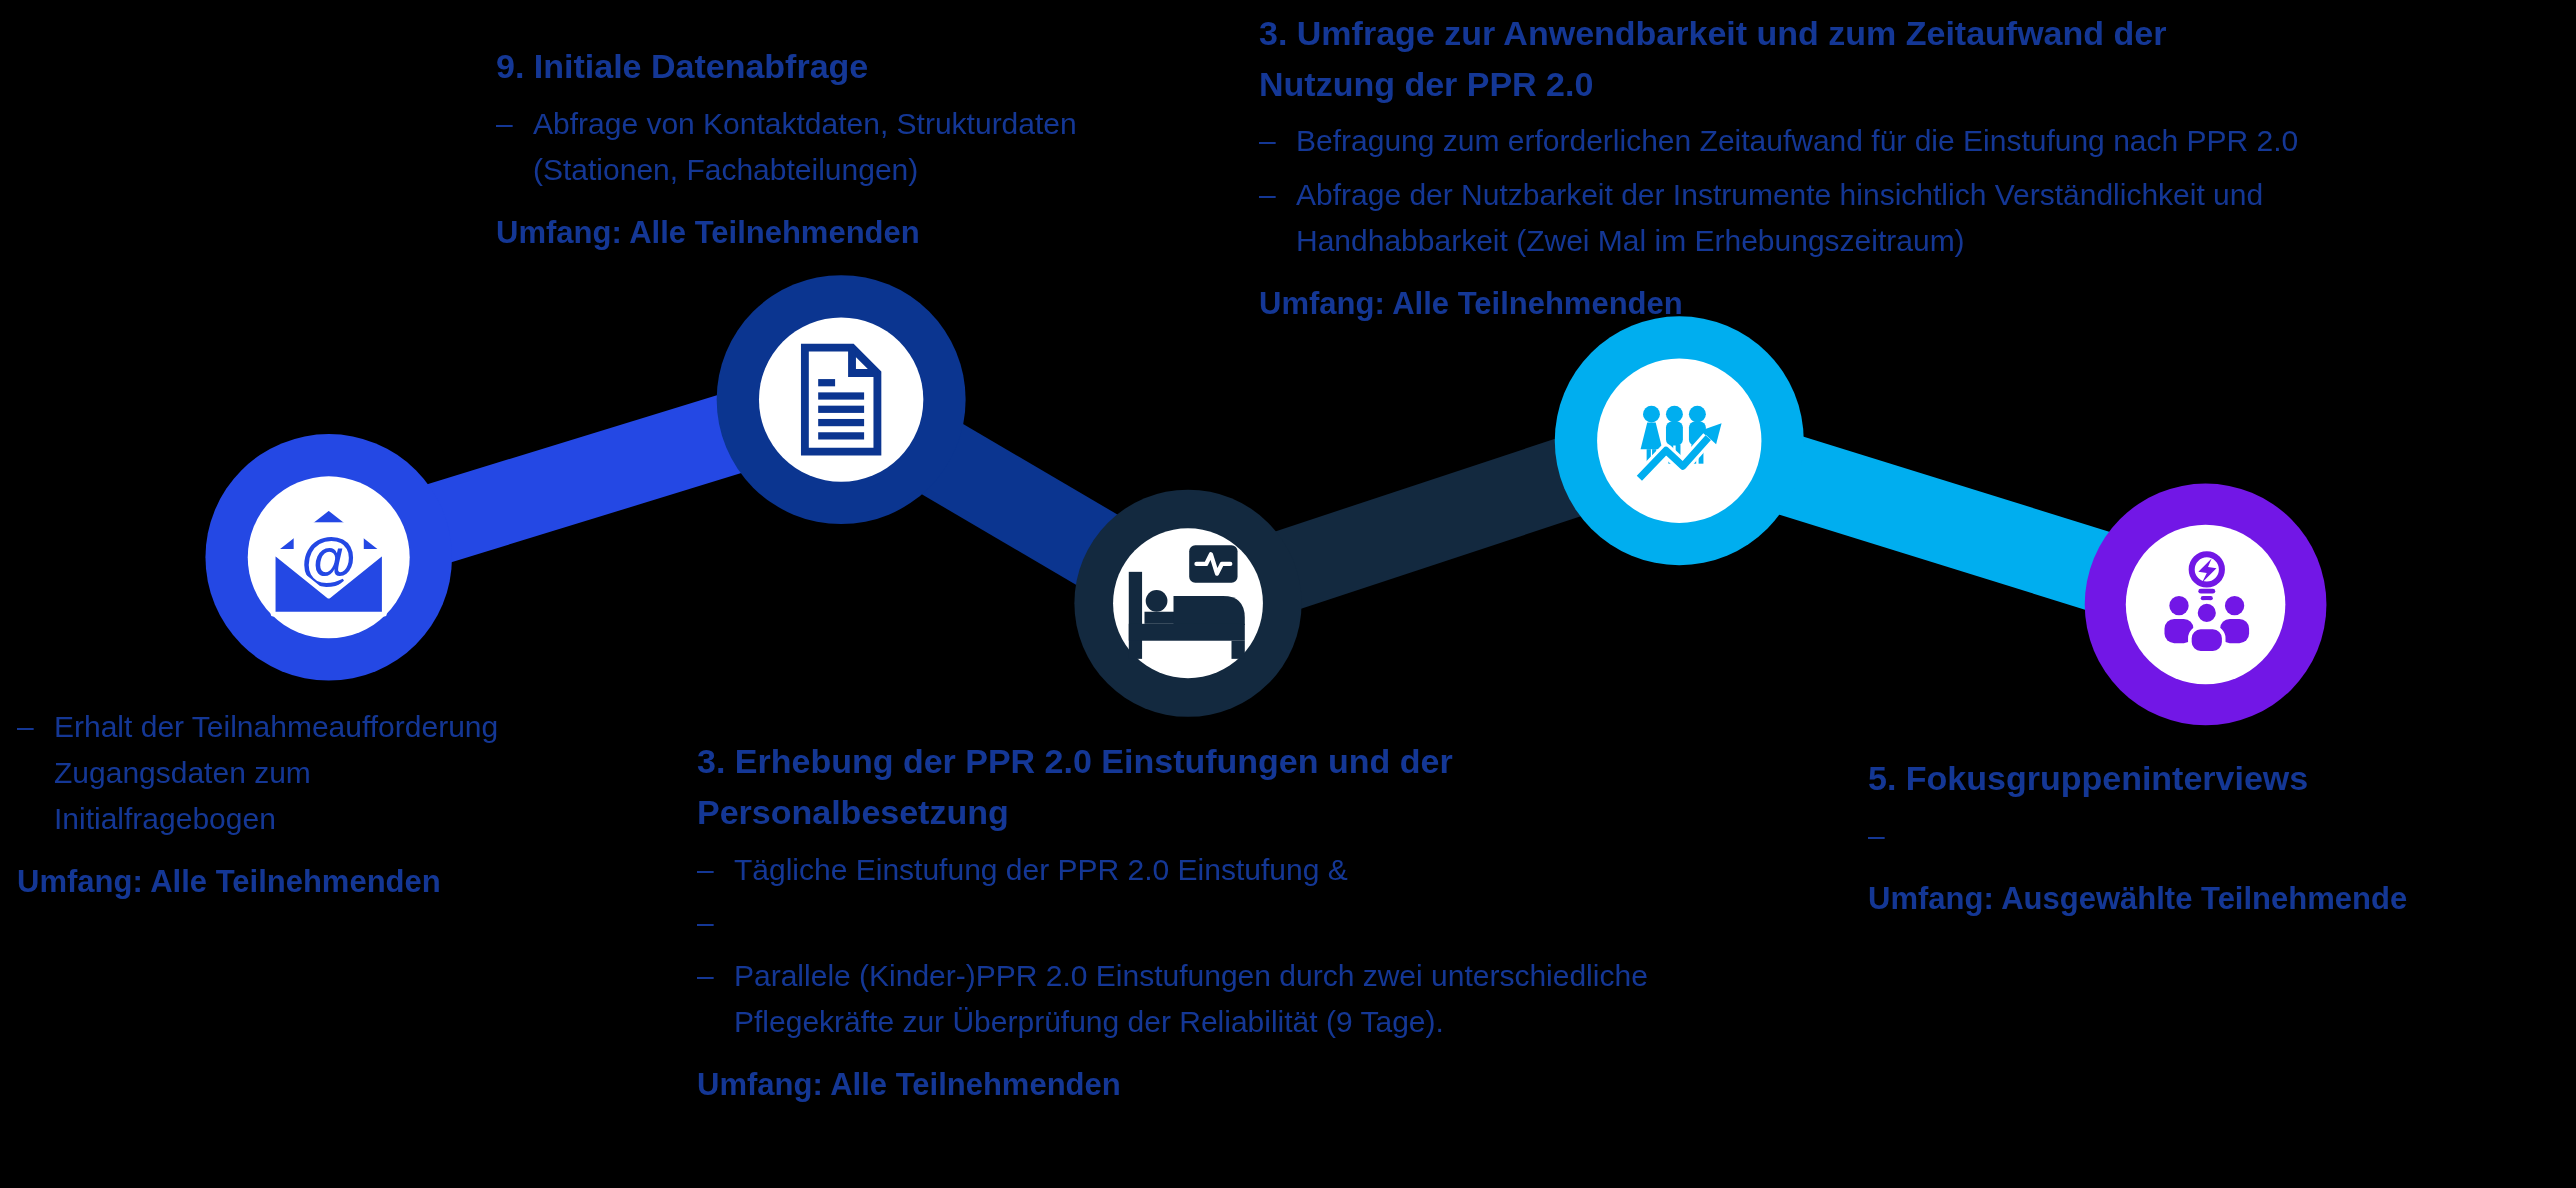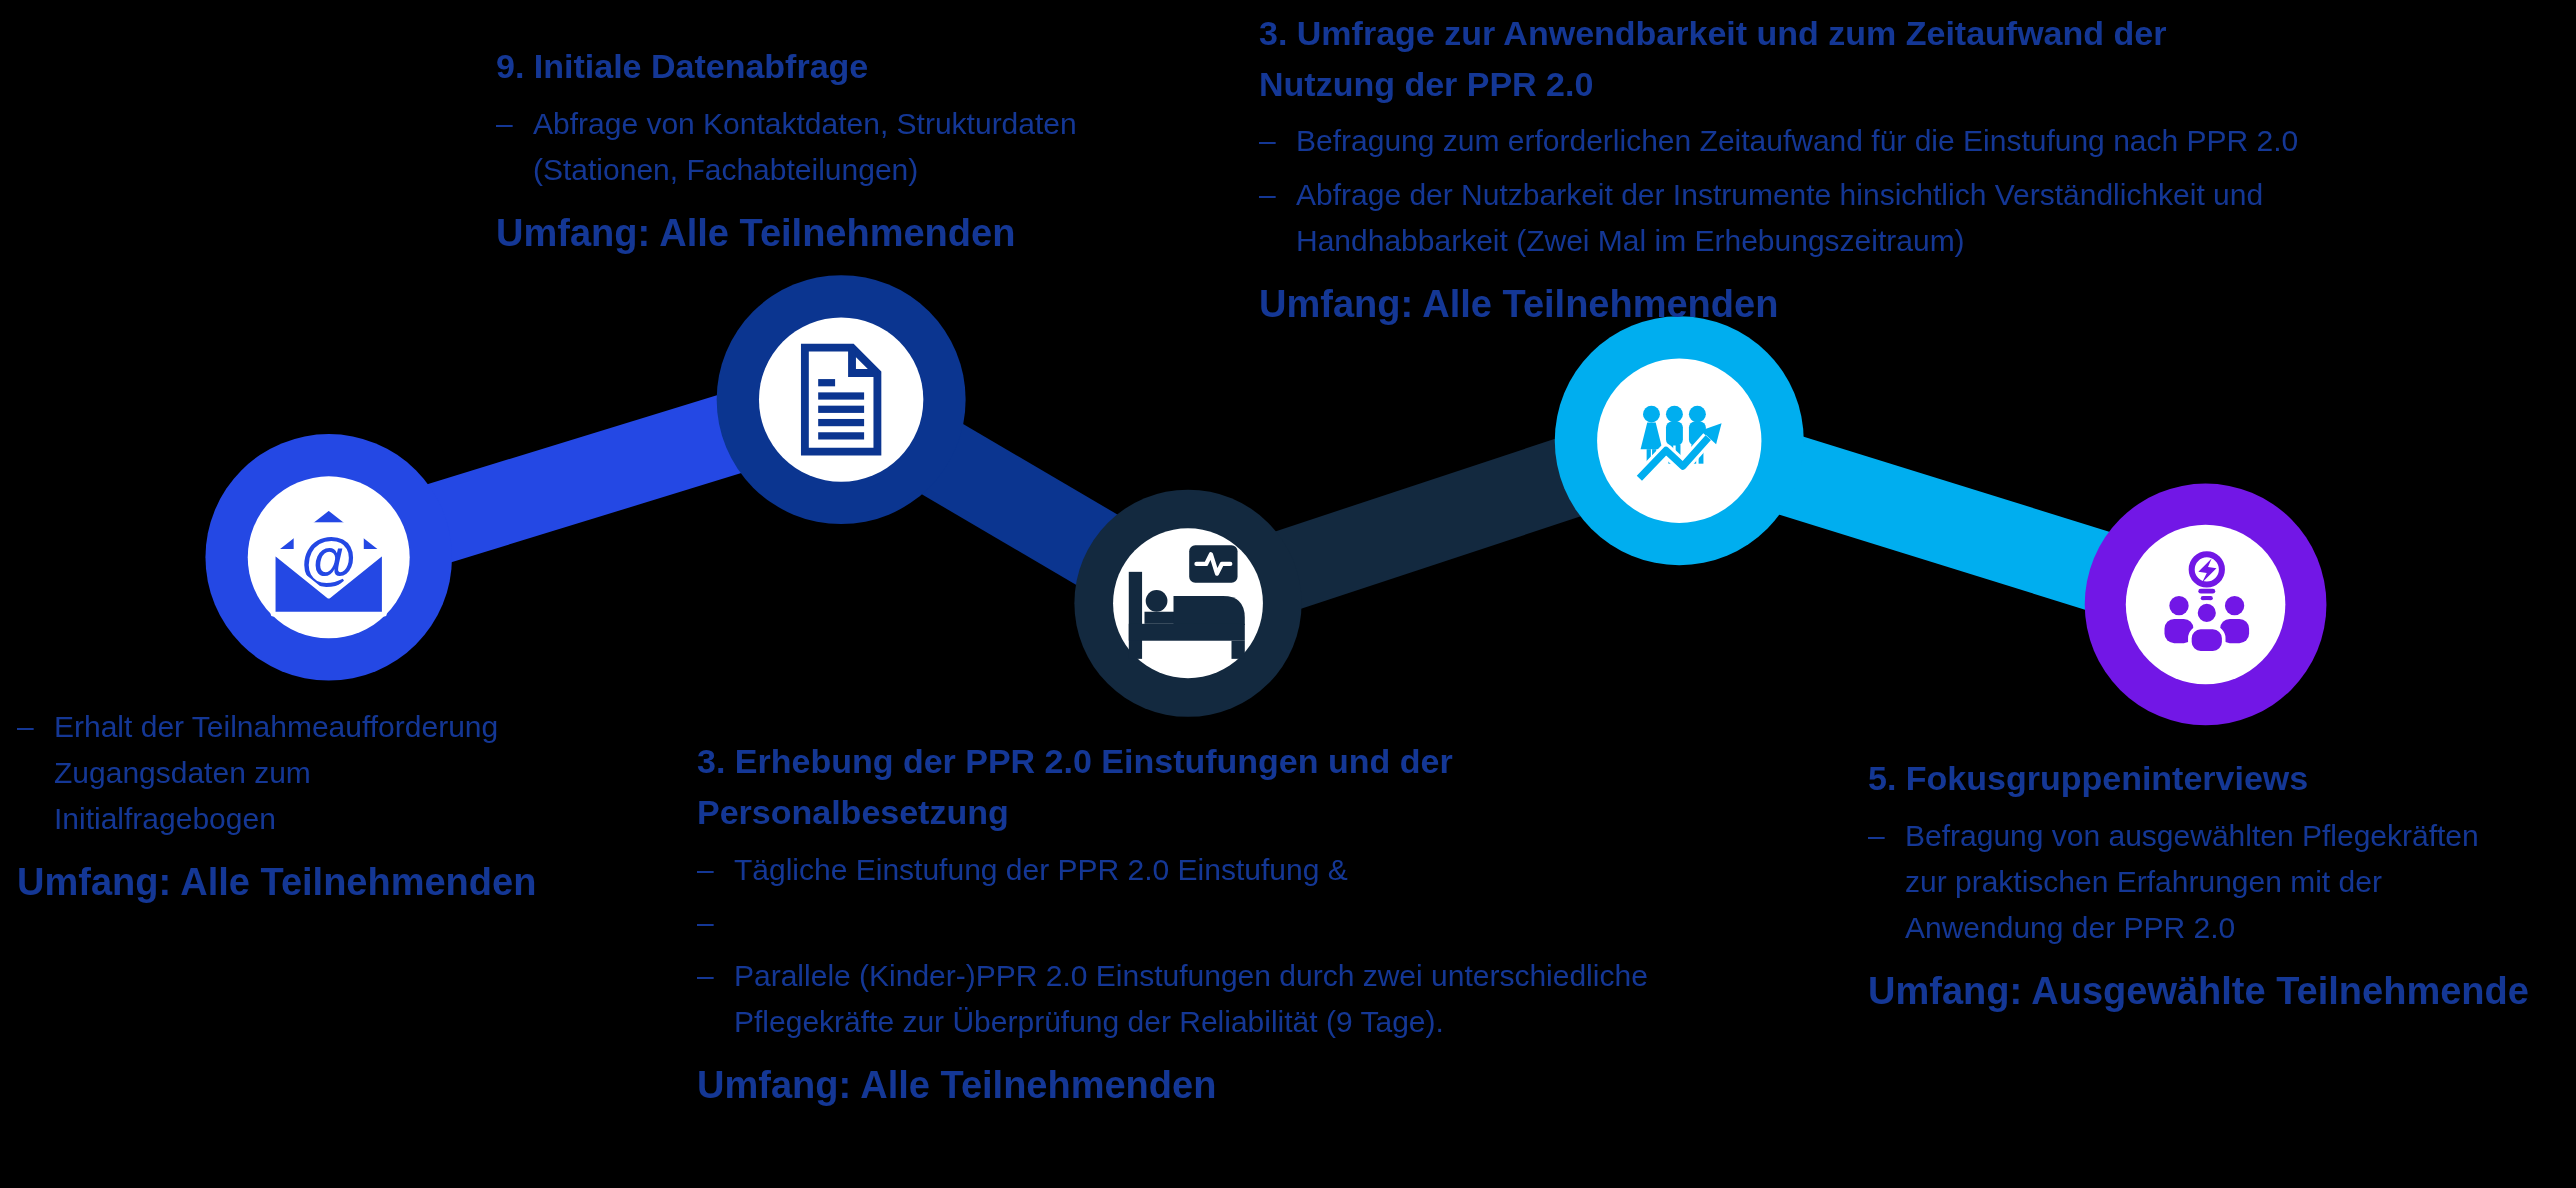--- a/index.html
+++ b/index.html
@@ -17,21 +17,21 @@
   .f-s4{fill:var(--step4)} .f-s5{fill:var(--step5)} .f-w{fill:var(--white)}
   .ln-s1{stroke:var(--step1)} .ln-s2{stroke:var(--step2)}
   .ln-s3{stroke:var(--step3)} .ln-s4{stroke:var(--step4)}
   .st-s2{stroke:var(--step2)} .st-s5{stroke:var(--step5)} .st-w{stroke:var(--white)}
   .at-glyph{font-family:"Liberation Sans",sans-serif;font-weight:700;font-size:94px}
   .step-text{position:absolute;color:var(--text)}
   .step-title{font-size:34px;line-height:51px;font-weight:bold;margin:0 0 8.5px 0;white-space:pre-line}
   .bullet{display:flex;align-items:flex-start;margin:0 0 7.3px 0;font-size:30px;line-height:46px}
   .bullet-dash{flex:0 0 37px;width:37px}
   .bullet-text{white-space:pre-line}
-  .scope{font-size:38px;line-height:46px;font-weight:bold;margin-top:17px}
+  .scope{font-size:31px;line-height:46px;font-weight:bold;margin-top:17px}
   #block1{left:17px;  top:704px;width:616px}
   #block2{left:496px; top:41px;  width:846px}
   #block3{left:697px;top:736px;width:1184px}
   #block4{left:1259px;top:7.9px;  width:1311px}
   #block5{left:1868px;top:753px;width:707px}
 </style>
 </head>
 <body>
 
 <svg id="diagram" width="2576" height="1189" viewBox="0 0 4263 1967">
@@ -171,19 +171,16 @@
     <span class="bullet-text">Abfrage der Nutzbarkeit der Instrumente hinsichtlich Verständlichkeit und
 Handhabbarkeit (Zwei Mal im Erhebungszeitraum)</span>
   </div>
   <div class="scope">Umfang: Alle Teilnehmenden</div>
 </div>
 
 <div class="step-text" id="block5">
   <h2 class="step-title">5. Fokusgruppeninterviews</h2>
   <div class="bullet">
     <span class="bullet-dash">–</span>
-    <span class="bullet-text">Befragung von ausgewählten Pflegekräften
-zur praktischen Erfahrungen mit der
-Anwendung der PPR 2.0</span>
   </div>
   <div class="scope">Umfang: Ausgewählte Teilnehmende</div>
 </div>
 
 
 </body></html>

